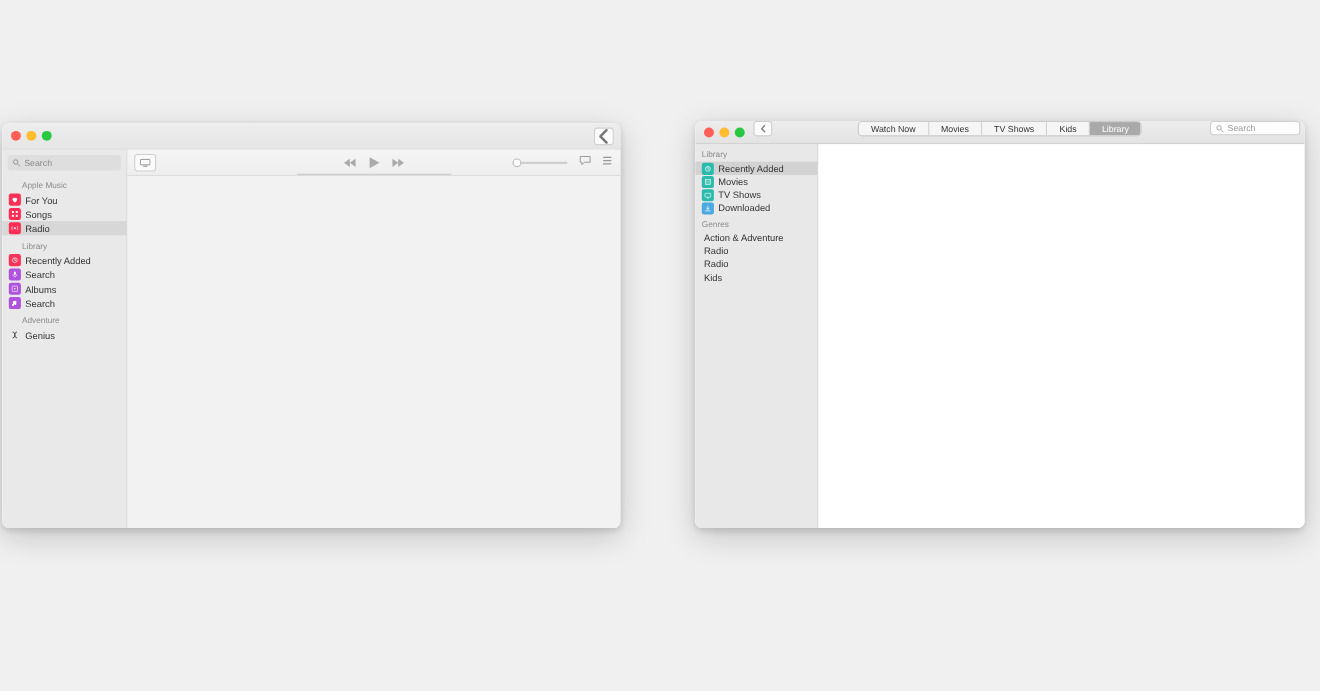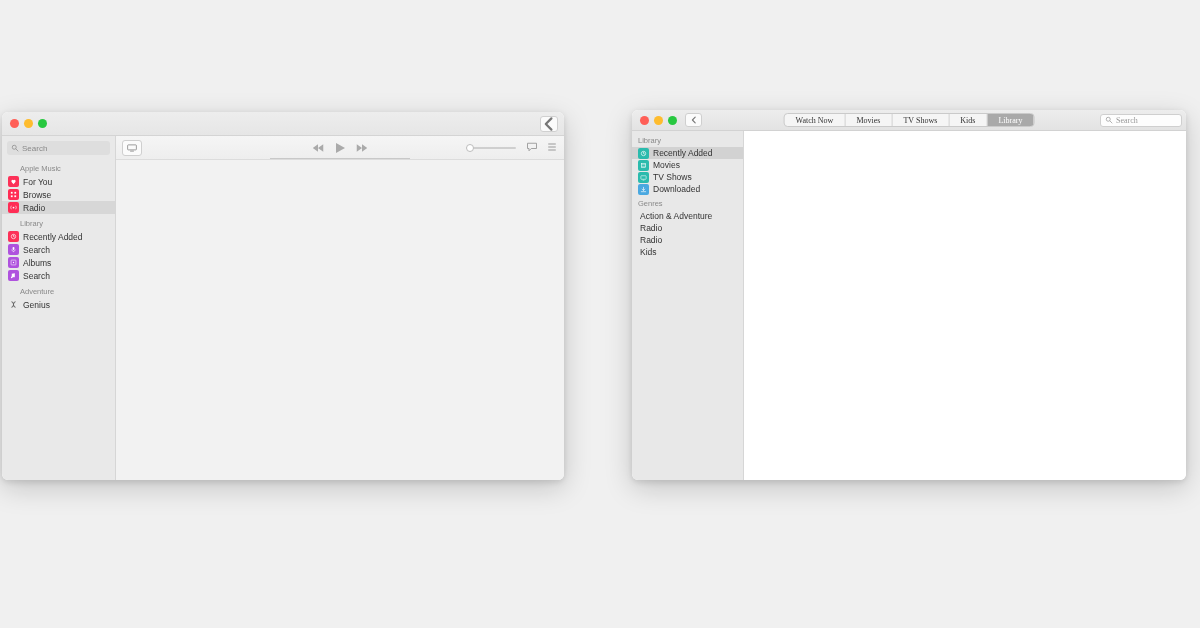--- a/index.html
+++ b/index.html
@@ -107,21 +107,21 @@
     .ic-radio{ background:#ff2d55; }
     .ic-purple{ background:#af52de; }
     .sb-icon svg { width:7px; height:7px; }
 
     .genius-icon { width:11px; height:11px; display:flex; align-items:center; justify-content:center; color:#555;}
 
     
     .tv-toolbar {
       height:21px; background:linear-gradient(#ededed,#e3e3e3);
       border-bottom:1px solid #d2d2d2;
-      display:flex; align-items:center; position:relative; padding-right:4px;font-family:Liberation Serif, serif;
+      display:flex; position:relative; padding-right:4px;
     }
     .tv-back {
       width:17px; height:14px; border:1px solid #cfcfcf; border-radius:3px;
       background:#fbfbfb; display:flex; align-items:center; justify-content:center;
       color:#777; font-size:9px; margin-left:8px;
     }
     .seg-control {
       position:absolute; left:50%; transform:translateX(-50%);
       display:flex; border:1px solid #cacaca; border-radius:4px;
       background:#f5f5f5; overflow:hidden; height:14px;
@@ -195,21 +195,21 @@
       </div>
       <div class="sb-item">
         <span class="sb-icon ic-red">
             <svg viewBox="0 0 16 16">
               <rect x="2" y="2" width="4" height="4" fill="currentColor"></rect>
               <rect x="10" y="2" width="4" height="4" fill="currentColor"></rect>
               <rect x="2" y="10" width="4" height="4" fill="currentColor"></rect>
               <rect x="10" y="10" width="4" height="4" fill="currentColor"></rect>
             </svg>
           </span>
-        <span>Browse</span>
+        <span>Songs</span>
       </div>
       <div class="sb-item selected">
         <span class="sb-icon ic-radio">
             <svg viewBox="0 0 16 16">
               <circle cx="8" cy="8" r="2" fill="currentColor"></circle>
               <path d="M3 4a7 7 0 0 0 0 8M13 4a7 7 0 0 1 0 8" fill="none" stroke="currentColor" stroke-width="1.4"></path>
             </svg>
           </span>
         <span>Radio</span>
       </div>

